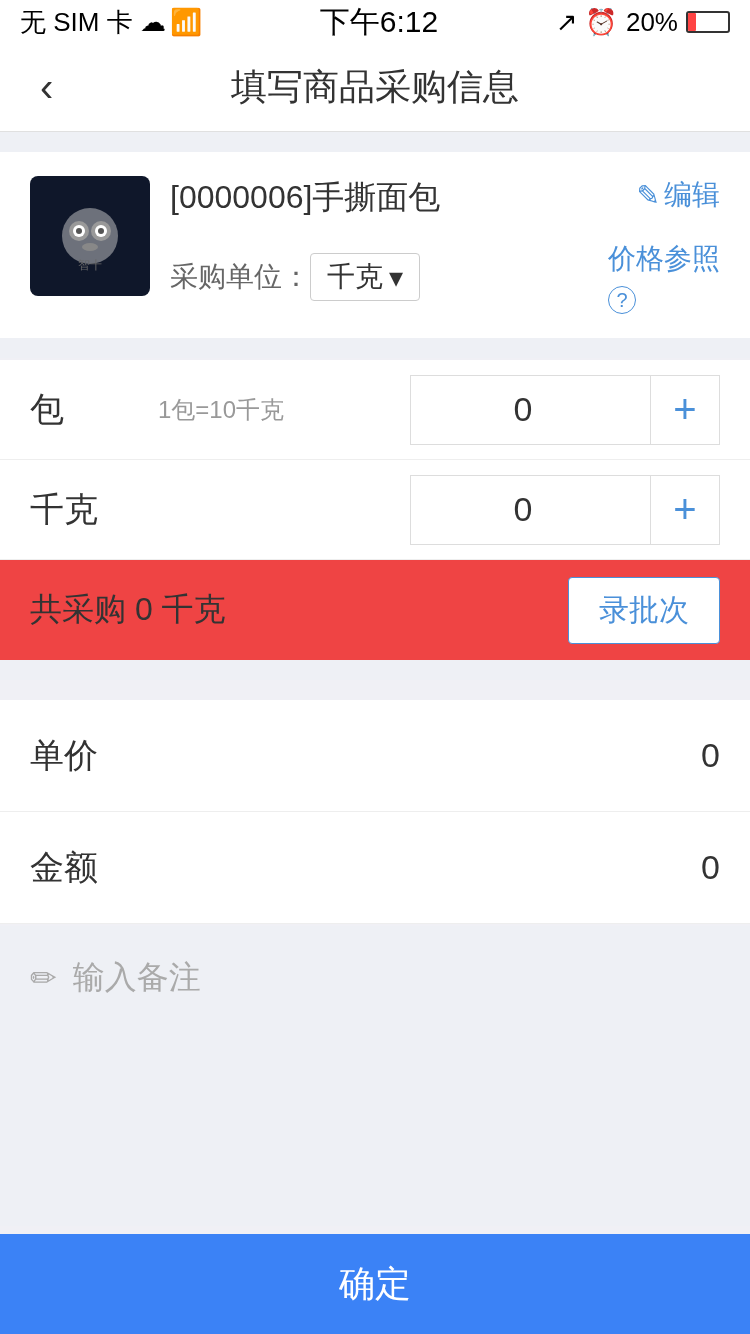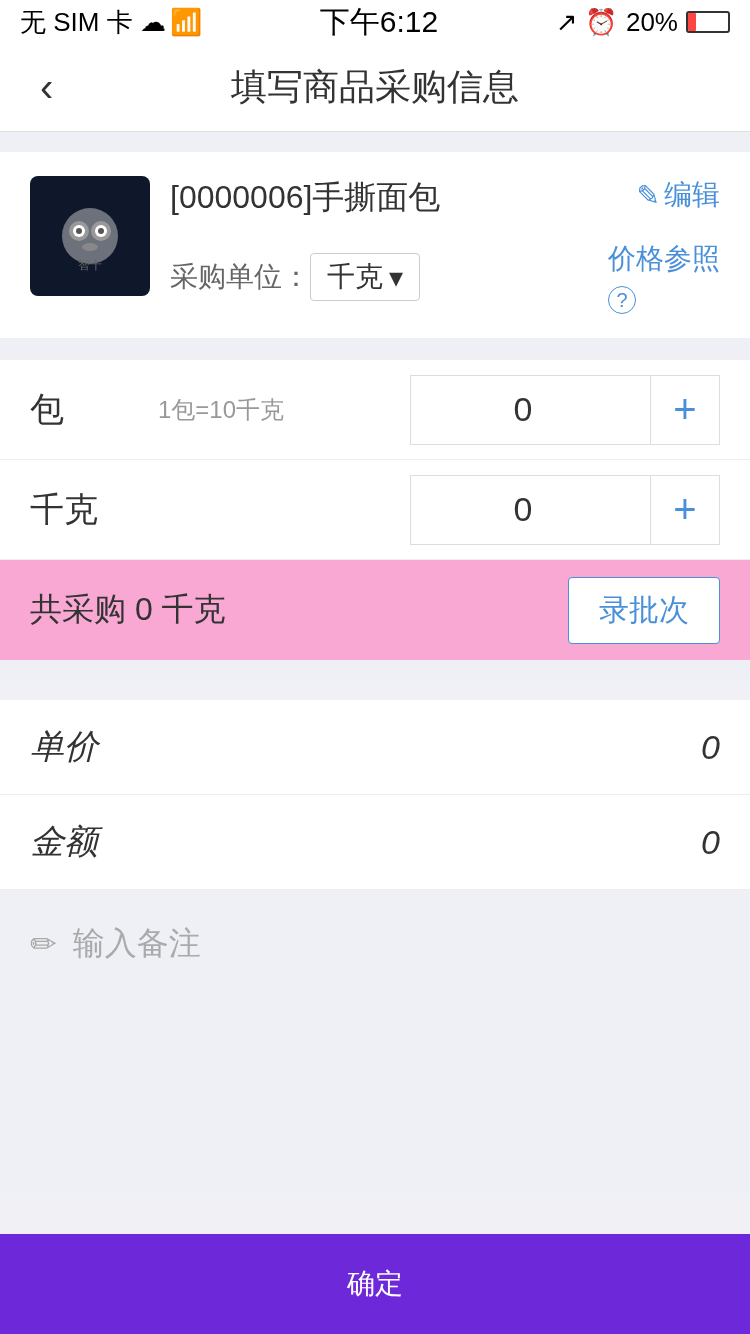--- a/index.html
+++ b/index.html
@@ -198,21 +198,21 @@
       cursor: pointer;
     }
 
     
     .summary-row {
       display: flex;
       align-items: center;
       justify-content: space-between;
       padding: 0 30px;
       height: 100px;
-      background: #f9a8d4;
+      background: #ef4444;
     }
     .summary-text {
       font-size: 32px;
       color: #333;
     }
     .record-btn {
       border: 1px solid #4a90d9;
       color: #4a90d9;
       background: #fff;
       border-radius: 4px;
@@ -224,23 +224,22 @@
     
     .info-section {
       background: #fff;
       margin-top: 20px;
     }
     .info-row {
       display: flex;
       align-items: center;
       justify-content: space-between;
       padding: 0 30px;
-      height: 95px;
+      height: 112px;
       border-bottom: 1px solid #eee;
-      font-style: italic;
     }
     .info-label {
       font-size: 34px;
       color: #333;
     }
     .info-value {
       font-size: 34px;
       color: #333;
     }
 
@@ -259,23 +258,23 @@
       font-size: 32px;
     }
 
     
     .confirm-btn {
       position: fixed;
       bottom: 0;
       left: 0;
       width: 750px;
       height: 100px;
-      background: #6d28d9;
+      background: #3b82f6;
       color: #fff;
-      font-size: 28px;
+      font-size: 36px;
       display: flex;
       align-items: center;
       justify-content: center;
       cursor: pointer;
     }
   </style>
 </head>
 <body>
 
 <div class="status-bar">

